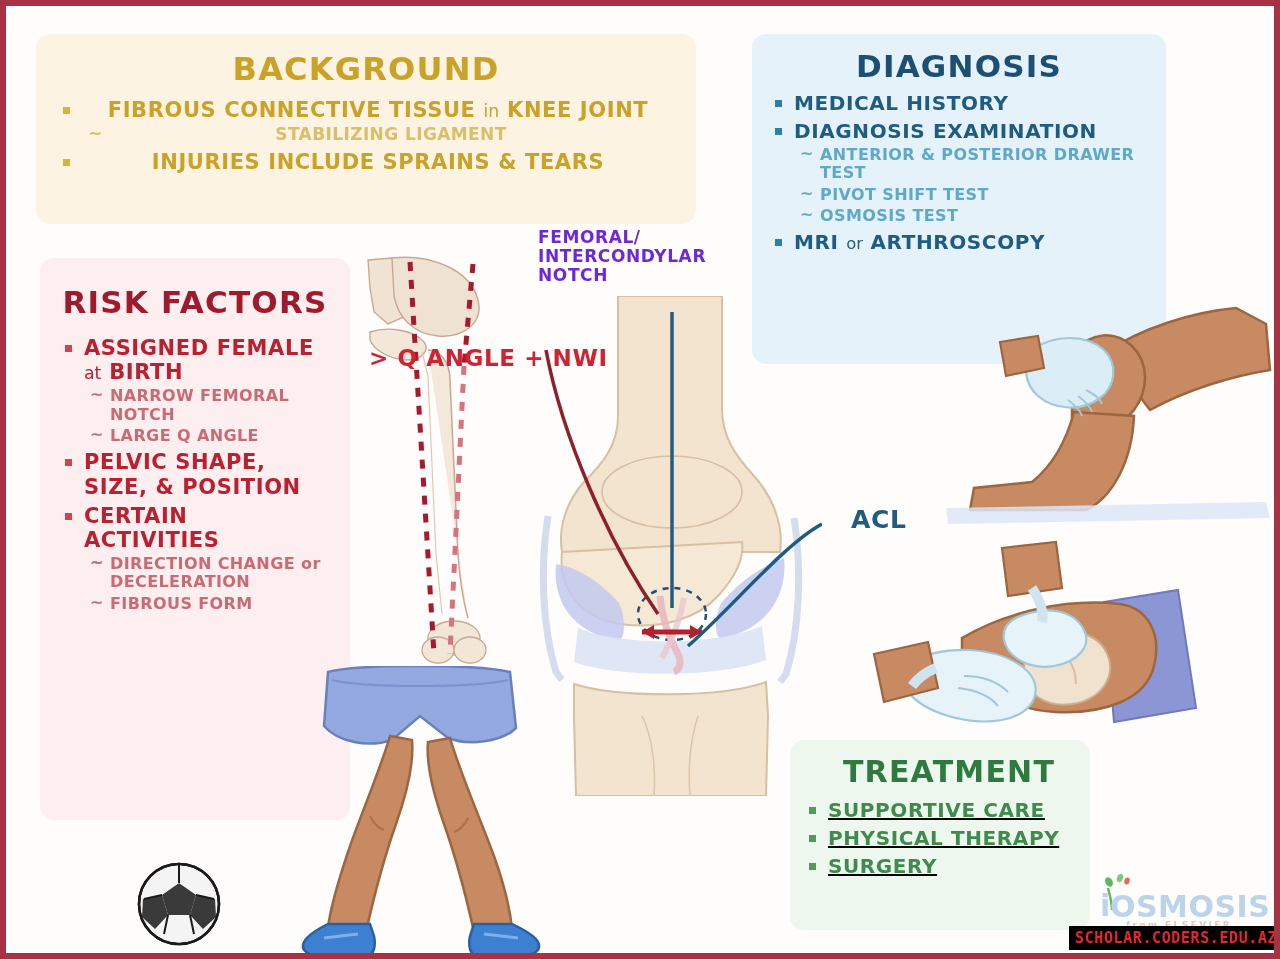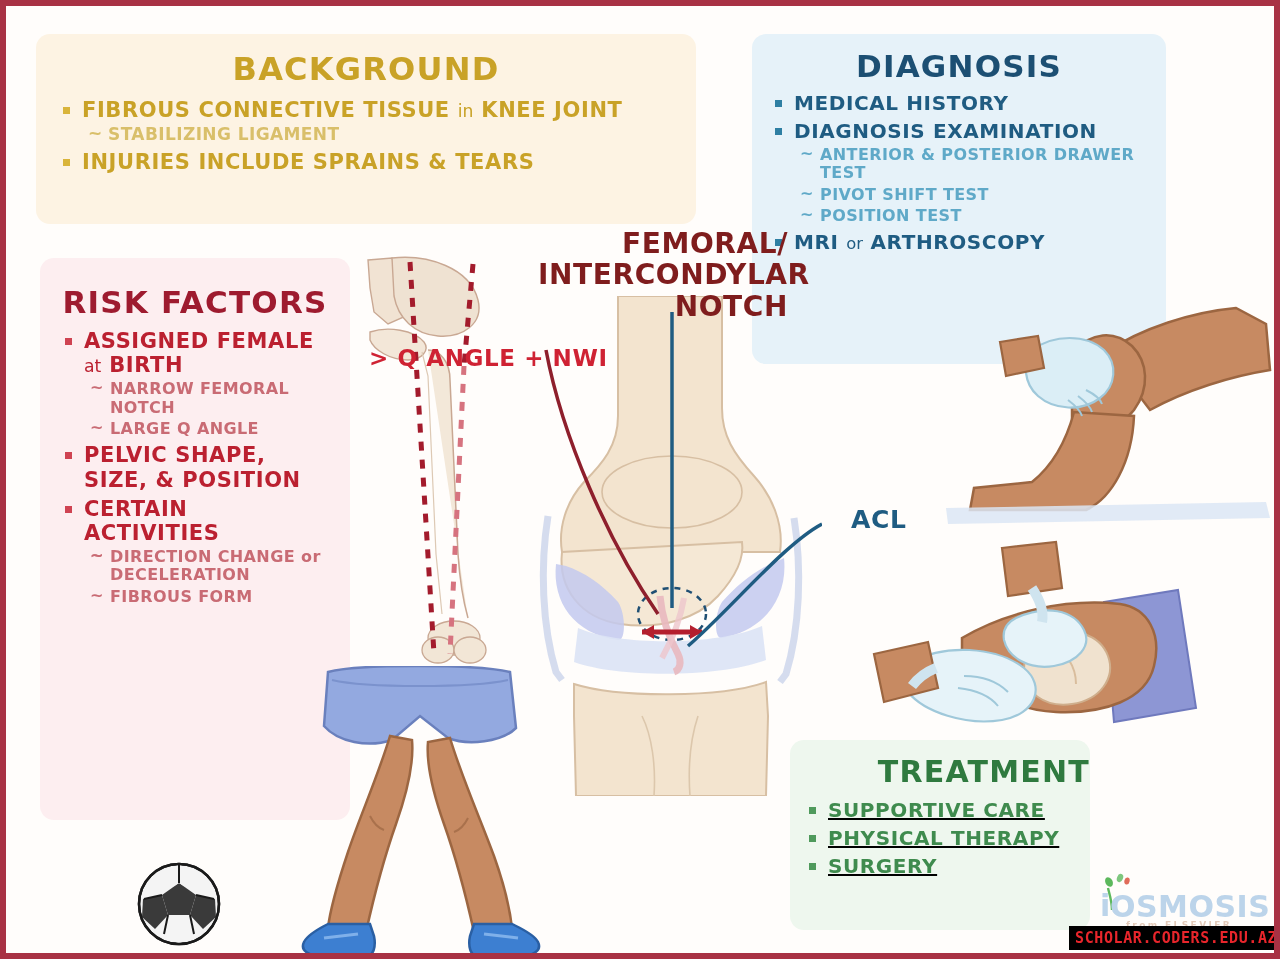--- a/index.html
+++ b/index.html
@@ -25,54 +25,54 @@
   li.b1{position:relative;padding-left:24px;margin:5px 0;font-weight:700;letter-spacing:.6px;line-height:1.15;}
   li.b1>.mk{position:absolute;left:5px;top:.42em;width:7px;height:7px;}
   ul.lvl2{list-style:none;margin:1px 0 3px 0;padding:0;}
   li.b2{position:relative;padding-left:26px;margin:3px 0;font-weight:600;letter-spacing:.4px;line-height:1.15;}
   li.b2>.mk2{position:absolute;left:6px;top:-.08em;font-weight:700;}
   .sm{font-weight:400;text-transform:lowercase;font-size:.82em;letter-spacing:0;}
 
   
   #bgPanel{left:30px;top:28px;width:660px;height:190px;background:#fdf3e3;}
   #bgPanel .panel-title{color:#c9a227;font-size:32px;margin:16px 0 10px;}
-  #bgPanel li.b1{color:#c9a227;font-size:21px;}
+  #bgPanel li.b1{color:#c9a227;font-size:21px;text-align:center;}
   #bgPanel li.b1>.mk{background:#d9b43a;}
   #bgPanel li.b2{color:#d9bf6a;font-size:17px;}
   #bgPanel li.b2>.mk2{color:#d9bf6a;}
   #bgPanel .inner{padding:0 22px;}
 
   
   #dxPanel{left:746px;top:28px;width:414px;height:330px;background:#e6f2f9;}
   #dxPanel .panel-title{color:#1c4f73;font-size:31px;margin:14px 0 8px;}
   #dxPanel li.b1{color:#1f5c82;font-size:20px;}
   #dxPanel li.b1>.mk{background:#2e7fa3;}
   #dxPanel li.b2{color:#5fa9c8;font-size:16px;}
   #dxPanel li.b2>.mk2{color:#5fa9c8;}
   #dxPanel .inner{padding:0 18px;}
 
   
   #rfPanel{left:34px;top:252px;width:310px;height:562px;background:#fdeef0;}
-  #rfPanel .panel-title{color:#9e1b2f;font-size:31px;margin:26px 0 9px;}
+  #rfPanel .panel-title{color:#9e1b2f;font-size:31px;margin:26px 0 16px;}
   #rfPanel li.b1{color:#bb2030;font-size:21px;}
   #rfPanel li.b1>.mk{background:#cf4352;}
   #rfPanel li.b2{color:#c96b74;font-size:16px;}
   #rfPanel li.b2>.mk2{color:#c96b74;}
   #rfPanel .inner{padding:0 20px;}
 
   
   #txPanel{left:784px;top:734px;width:300px;height:190px;background:#eef7ee;}
-  #txPanel .panel-title{color:#2f7a3f;font-size:30px;margin:14px 0 10px;text-align:right;padding-left:18px;}
+  #txPanel .panel-title{color:#2f7a3f;font-size:30px;margin:14px 0 10px;text-align:center;padding-left:18px;}
   #txPanel li.b1{color:#3f8b4e;font-size:20px;font-weight:600;}
   #txPanel li.b1>.mk{background:#4f9a5c;}
   #txPanel .inner{padding:0 14px;text-decoration:underline;}
 
   
   .anno{position:absolute;font-weight:700;letter-spacing:.6px;line-height:1.12;}
-  #femoralLabel{left:532px;top:222px;width:250px;text-align:right;color:#7f1d1d;font-size:28px;}
+  #femoralLabel{left:532px;top:222px;width:250px;text-align:left;color:#6d28d9;font-size:17px;}
   #qAngleLabel{left:363px;top:340px;color:#cf2233;font-size:23px;white-space:nowrap;}
   #aclLabel{left:845px;top:500px;color:#1f5c82;font-size:25px;}
 
   
   .art{position:absolute;}
   #femurArt{left:352px;top:248px;width:176px;height:420px;}
   #kneeArt{left:516px;top:290px;width:300px;height:500px;}
   #legsArt{left:256px;top:660px;width:320px;height:290px;}
   #ballArt{left:130px;top:855px;width:86px;height:86px;}
   #examTop{left:930px;top:300px;width:340px;height:230px;}
@@ -138,21 +138,21 @@
             <li class="b2">
               <span class="mk2">~</span>
               <span>ANTERIOR &amp; POSTERIOR DRAWER TEST</span>
             </li>
             <li class="b2">
               <span class="mk2">~</span>
               <span>PIVOT SHIFT TEST</span>
             </li>
             <li class="b2">
               <span class="mk2">~</span>
-              <span>POSITION TEST</span>
+              <span>OSMOSIS TEST</span>
             </li>
           </ul>
         </li>
         <li class="b1">
           <span class="mk"></span>
           <span>MRI</span>
           <span class="sm">or</span>
           <span>ARTHROSCOPY</span>
         </li>
       </ul>

